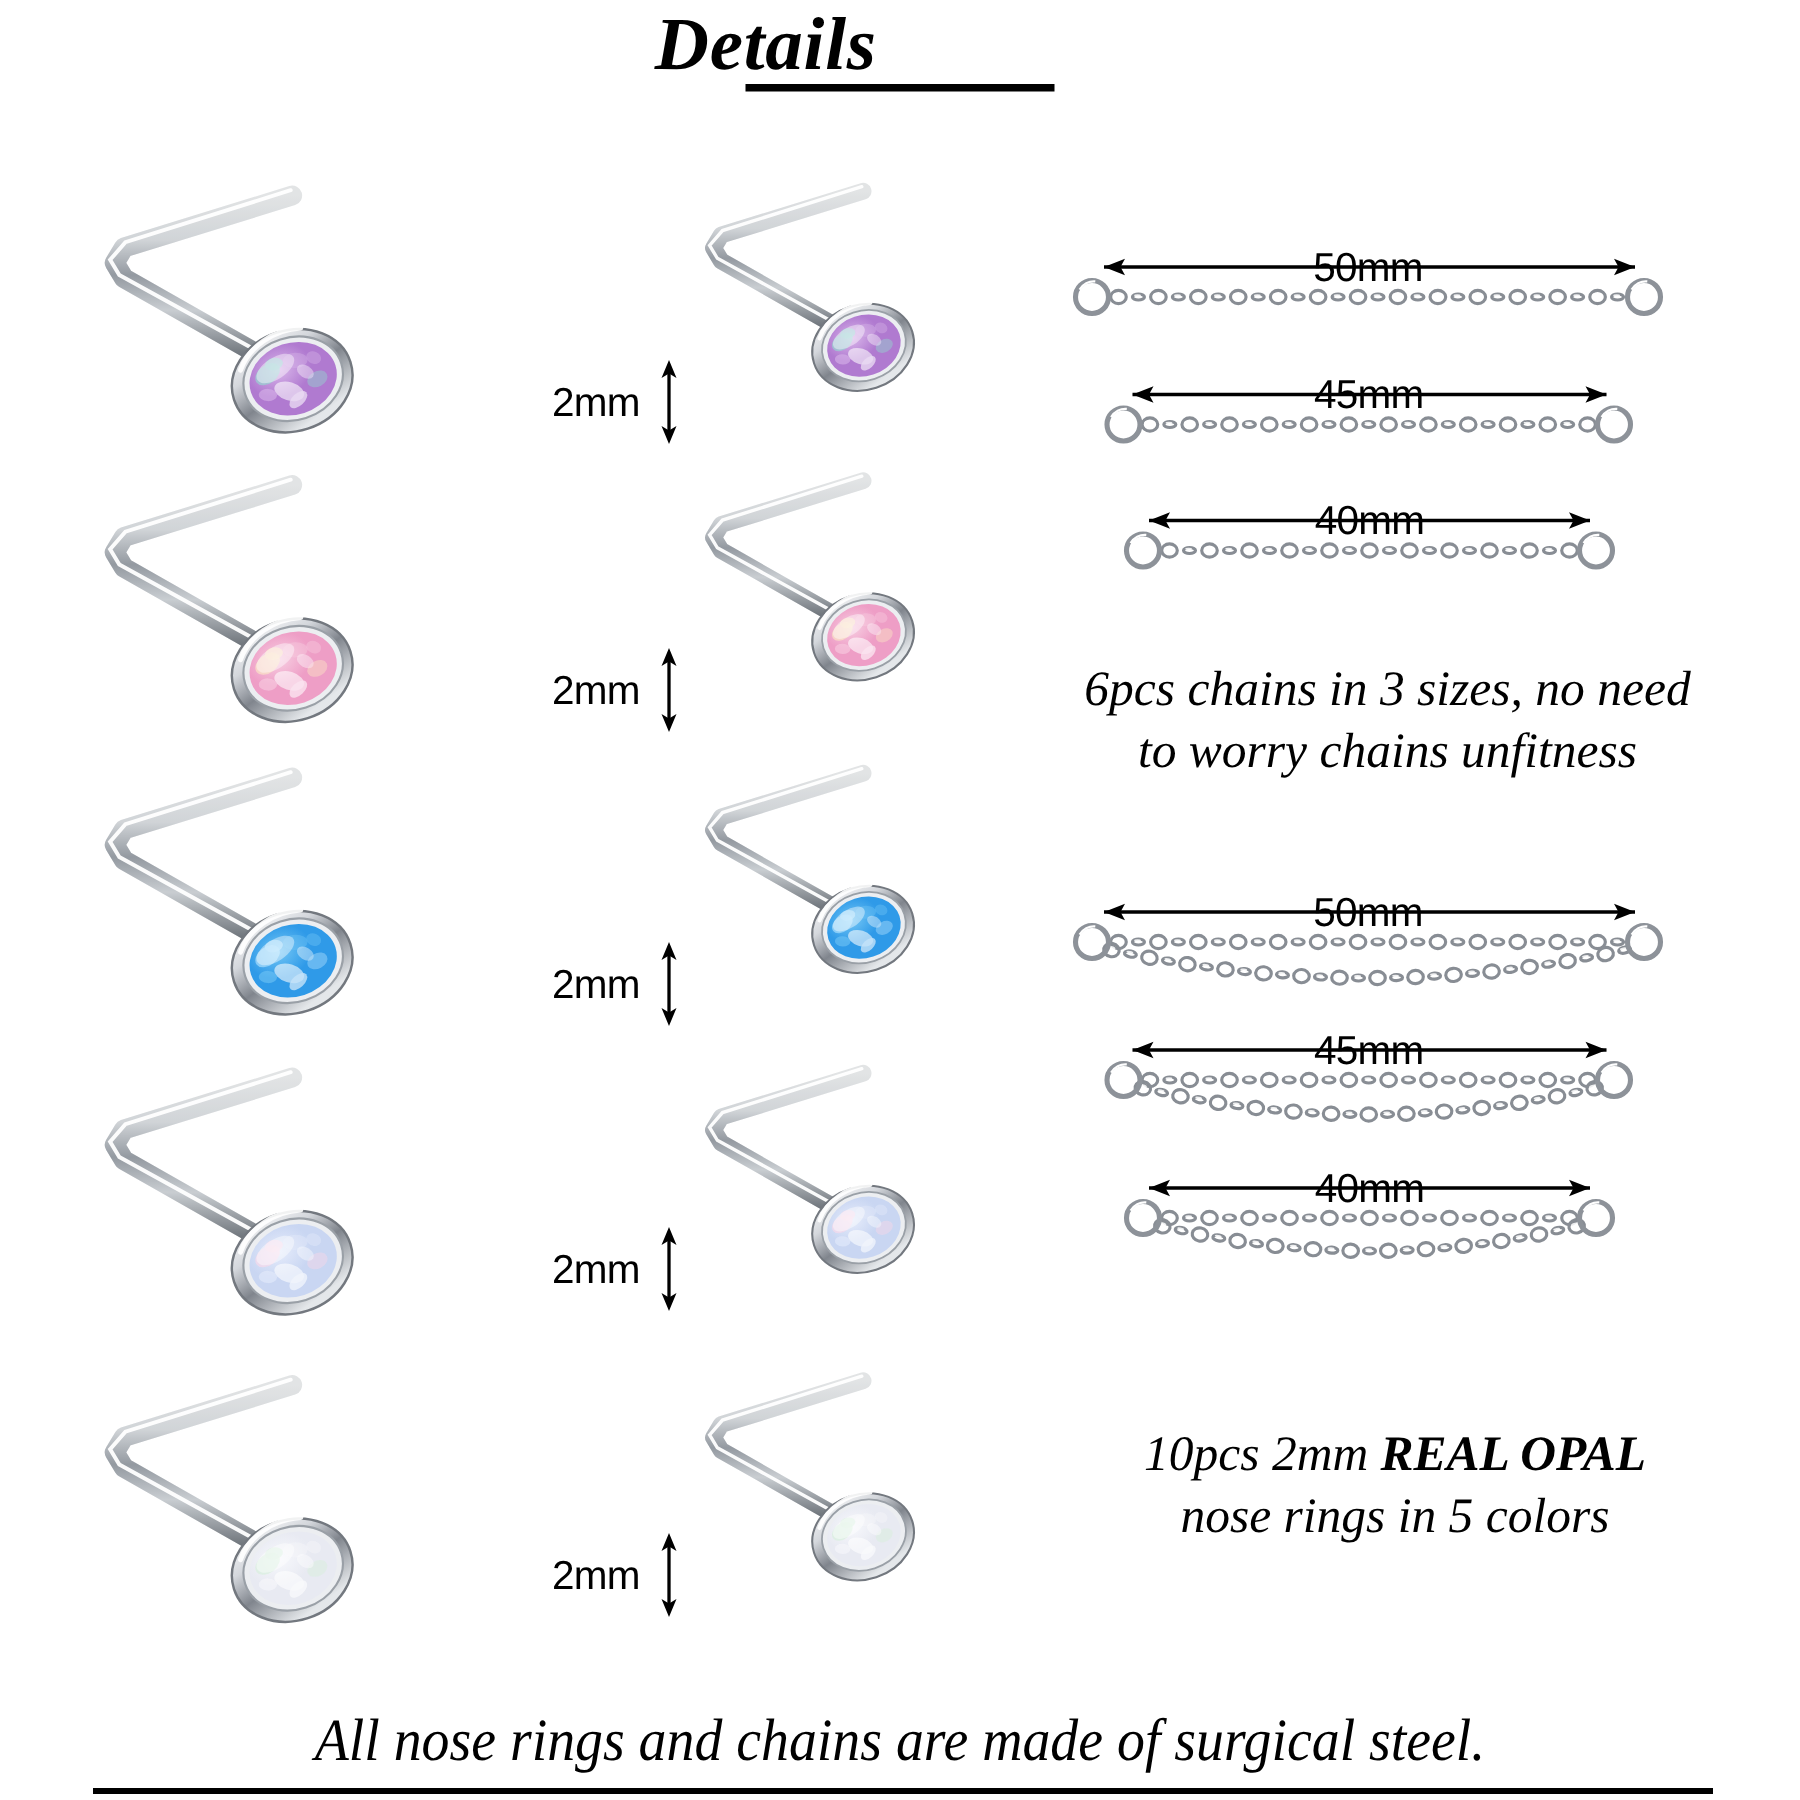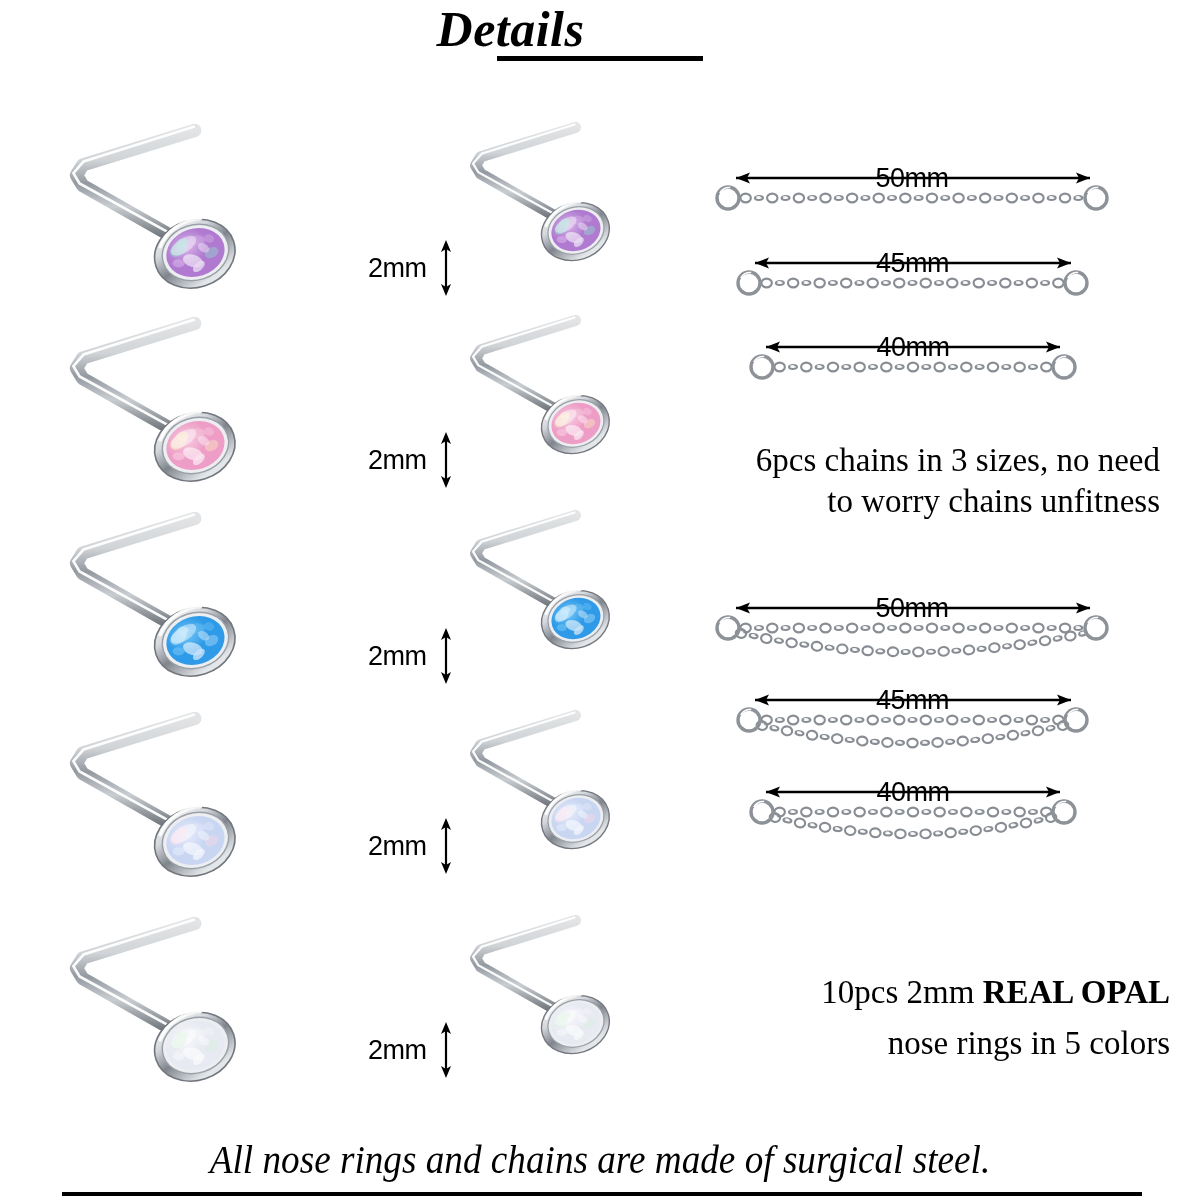--- a/index.html
+++ b/index.html
@@ -74,23 +74,24 @@
     letter-spacing: -0.5px;
     text-align: center;
     white-space: nowrap;
     margin-top: 23px;
   }
 
   
   .caption {
     position: absolute;
     font-family: "Liberation Serif", serif;
+    font-style: italic;
     font-size: 33px;
     line-height: 1.25;
-    text-align: right;
+    text-align: center;
   }
   .caption .bold { font-weight: bold; }
 
   
   #footer-text {
     position: absolute;
     left: 0;
     top: 1139px;
     width: 1200px;
     text-align: center;
@@ -1599,21 +1600,21 @@
       </svg>
     </div>
     <div class="chain-label" style="left: 748px; top: 756px; width: 330px;">40mm</div>
   </div>
 
 <div class="caption" style="left:690px; top:440px; width:470px;">
   <div>6pcs chains in 3 sizes, no need</div>
   <div>to worry chains unfitness</div>
 </div>
 
-<div class="caption" style="left:690px; top:972px; width:480px;">
+<div class="caption" style="left:690px; top:950px; width:480px;">
   <div>
     <span>10pcs 2mm </span><span class="bold">REAL OPAL</span>
   </div>
-  <div style="margin-top:10px;">nose rings in 5 colors</div>
+  <div style="">nose rings in 5 colors</div>
 </div>
 
 <div id="footer-text">All nose rings and chains are made of surgical steel.</div>
 <div id="footer-rule"></div>
 
 </body></html>

